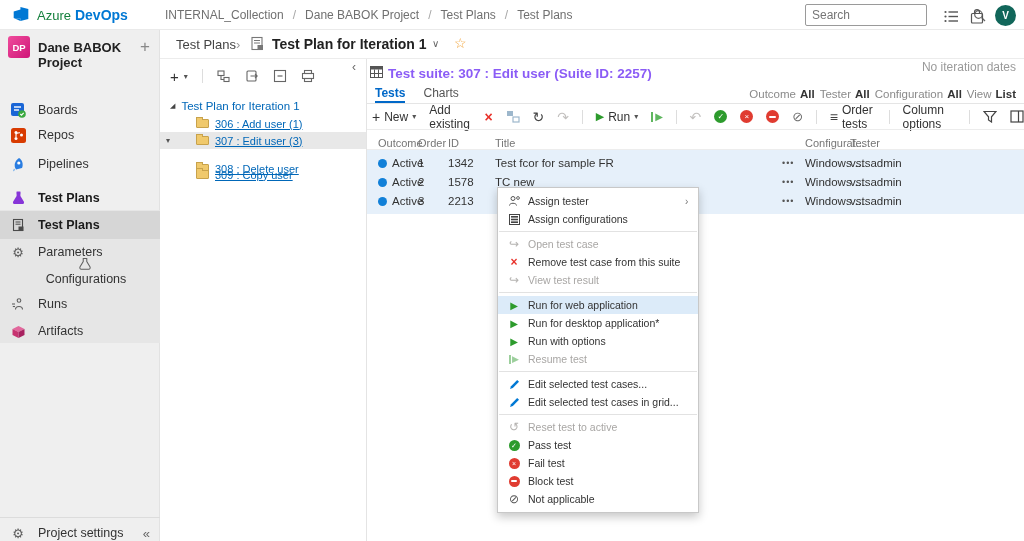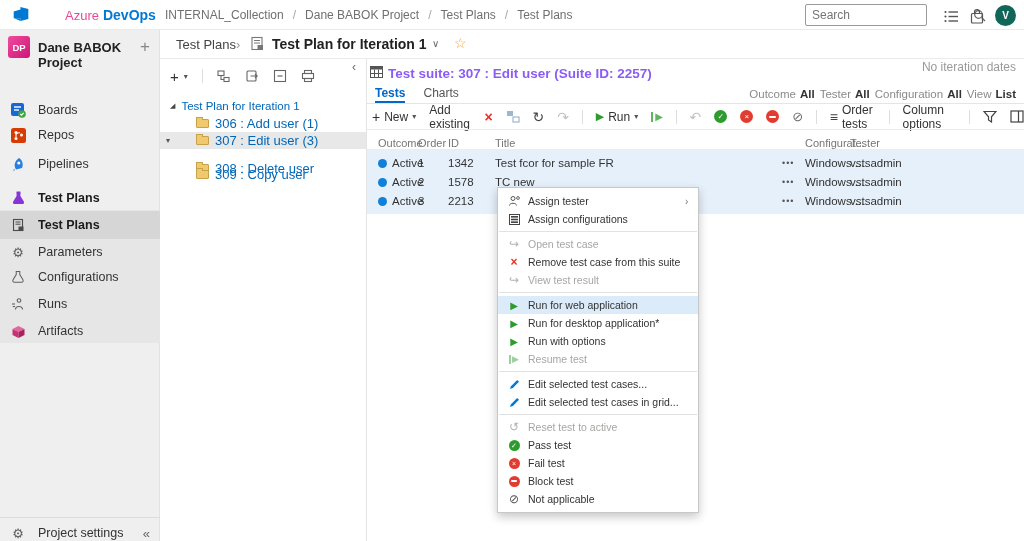--- a/index.html
+++ b/index.html
@@ -2,21 +2,21 @@
 <html><head>
 <meta charset="utf-8">
 <style>
   * { margin:0; padding:0; box-sizing:border-box; }
   body { font-family:"Liberation Sans", sans-serif; background:#fff; }
   #app { position:relative; width:1024px; height:541px; overflow:hidden; background:#fff; color:#333; font-size:12px; }
 
   
   .topbar { position:absolute; left:0; top:0; width:1024px; height:30px; background:#fff; border-bottom:1px solid #eaeaea; }
   .brand { position:absolute; left:12px; top:0; height:30px; display:flex; align-items:center; gap:7px; cursor:pointer; }
-  .brand .az { font-size:13px; color:#ec4899;margin-left:28px; }
+  .brand .az { font-size:13px; color:#15803d; }
   .brand .dv { font-size:14px; color:#0078d4; font-weight:700; margin-left:-3px; }
   .crumbs { position:absolute; left:165px; top:0; height:30px; display:flex; align-items:center; gap:9px; color:#707070; font-size:12px; }
   .crumbs .sep { color:#a6a6a6; }
   .crumb { cursor:pointer; }
   .searchbox { position:absolute; right:97px; top:4px; width:122px; height:22px; border:1px solid #9a9a9a; border-radius:2px; background:#fff; display:flex; align-items:center; }
   .searchbox input { flex:1; border:none; outline:none; padding:0 6px; font-size:12px; color:#444; font-family:"Liberation Sans",sans-serif; background:transparent; }
   .searchbox .mag { margin-right:5px; display:flex; }
   .topicon { position:absolute; top:7px; width:18px; height:18px; display:flex; align-items:center; justify-content:center; cursor:pointer; color:#555; }
   .avatar { position:absolute; right:8px; top:5px; width:21px; height:21px; border-radius:50%; background:#11665a; color:#fff; font-size:10px; font-weight:700; display:flex; align-items:center; justify-content:center; cursor:pointer; }
 
@@ -55,21 +55,21 @@
   .tt-ic { display:flex; cursor:pointer; }
   .tree-root { position:absolute; left:170px; top:98px; height:16px; display:flex; align-items:center; cursor:pointer; }
   .tr-exp { font-size:7px; color:#444; margin-right:6px; }
   .tr-lbl { font-size:11.5px; color:#0067b8; }
   .tree-node { position:absolute; left:160px; width:206px; height:17px; display:flex; align-items:center; cursor:pointer; }
   .tree-node .indent { width:36px; flex:none; }
   .tree-node.sel { background:#e8e8e8; }
   .node-caret { position:absolute; left:6px; top:4px; font-size:8px; color:#555; }
   .folder { width:13px; height:9px; background:#f0c96c; border:1px solid #c8a24b; border-radius:1px; position:relative; margin-right:6px; flex:none; }
   .folder::before { content:""; position:absolute; top:-3px; left:-1px; width:5px; height:2px; background:#f0c96c; border:1px solid #c8a24b; border-bottom:none; }
-  .tn-lbl { font-size:13px; color:#0067b8; white-space:nowrap; }
+  .tn-lbl { font-size:11px; color:#0067b8; white-space:nowrap;text-decoration:underline; }
   .panel-collapse { position:absolute; left:352px; top:60px; font-size:12px; color:#666; cursor:pointer; }
   .vdivider { position:absolute; left:366px; top:59px; width:1px; height:482px; background:#e4e4e4; }
 
   
   .no-iter { position:absolute; right:8px; top:60px; font-size:12px; color:#9a9a9a; }
   .suite-title { position:absolute; left:370px; top:66px; display:flex; align-items:center; gap:5px; }
   .suite-title .txt { font-size:13.5px; color:#8b5cf6;font-weight:bold; }
   .tabs { position:absolute; left:375px; top:86px; display:flex; gap:18px; font-size:12px; height:17px; }
   .tab { color:#555; cursor:pointer; }
   .tab.active { color:#0068c8; font-weight:700; border-bottom:2px solid #0068c8; padding-bottom:2px; }
@@ -241,21 +241,21 @@
         </svg>
     </span>
     <span class="slbl">Test Plans</span>
   </div>
   <div class="side-item" style="top:238px;">
     <span class="sic">
         <span class="gicon">⚙</span>
       </span>
     <span class="slbl">Parameters</span>
   </div>
-  <div class="side-item" style="top:263px;">
+  <div class="side-item" style="top:256px;flex-direction:column;">
     <span class="sic">
       <svg width="14" height="14" viewBox="0 0 15 15">
           <path d="M5.6 1.5 h3.8 v3.4 l3.4 5.6 a1.7 1.7 0 0 1 -1.4 2.6 h-7.8 a1.7 1.7 0 0 1 -1.4 -2.6 l3.4 -5.6 Z" fill="none" stroke="#5f5f5f" stroke-width="1.1"></path>
         </svg>
     </span>
     <span class="slbl">Configurations</span>
   </div>
   <div class="side-item" style="top:290px;">
     <span class="sic">
       <svg width="14" height="14" viewBox="0 0 14 14">

